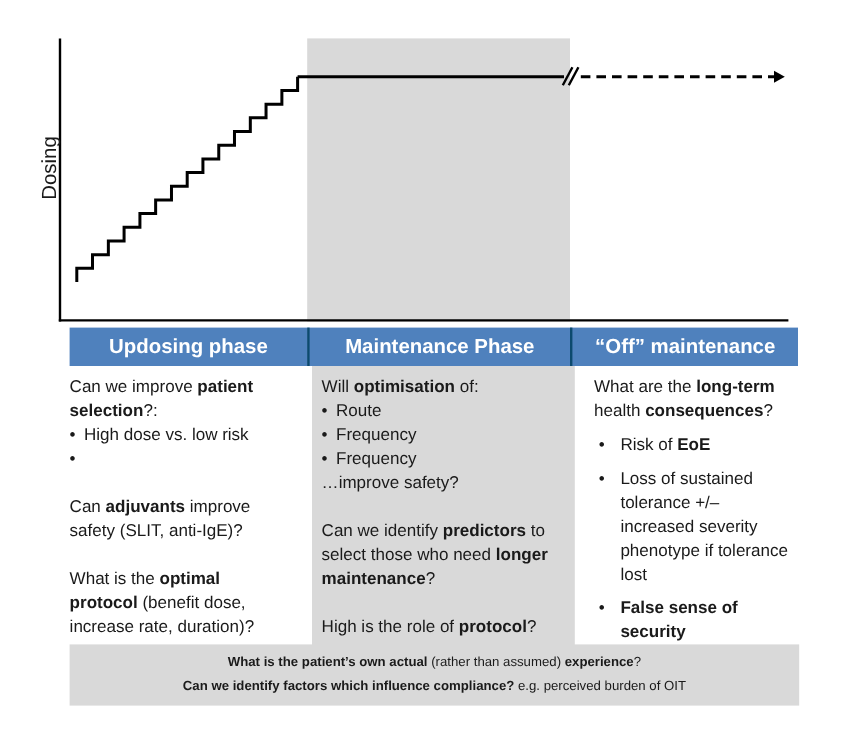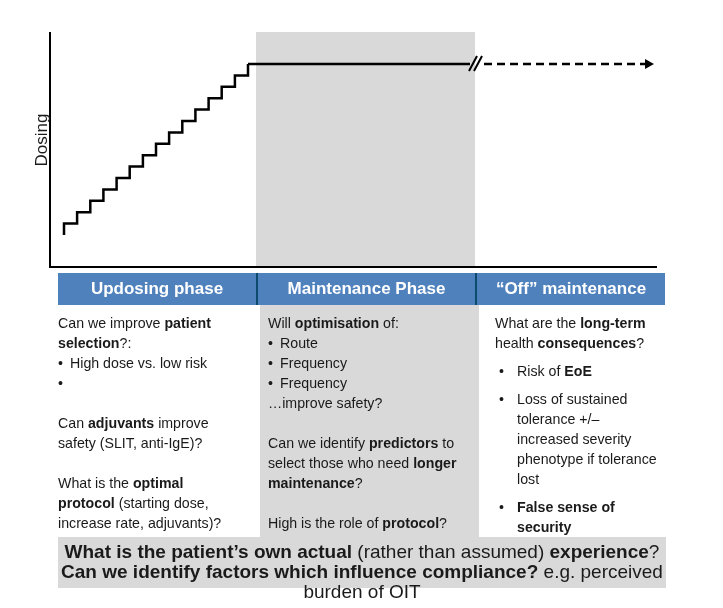--- a/index.html
+++ b/index.html
@@ -20,21 +20,21 @@
   .col p { margin:0; }
   .col .gap { height:20px; }
   #col-updosing { left:52px; width:198px; padding:8px 6px 0 6px; }
   #col-maint { left:260px; width:219px; height:260px; background:#d9d9d9; padding:8px 8px 0 8px; }
   #col-off { left:475px; width:192px; padding:8px 6px 0 20px; }
   .bullet-row { display:flex; }
   .bullet-row .b { width:12px; flex:none; }
   .off-bullet { display:flex; margin-top:8px; }
   .off-bullet .b { width:22px; flex:none; padding-left:4px; box-sizing:border-box; }
   .bottom-box { position:absolute; left:58px; top:537px; width:608px; height:51px;
-                background:#d9d9d9; text-align:center; font-size:19px; line-height:20px;
+                background:#d9d9d9; text-align:center; font-size:11px; line-height:20px;
                 padding-top:5px; box-sizing:border-box; }
   b { font-weight:bold; }
 </style>
 </head>
 <body>
 
 <svg id="chart" width="723" height="272" viewBox="0 0 723 272">
   <rect x="256" y="32" width="219" height="236" fill="#d9d9d9"></rect>
   <line x1="50" y1="32" x2="50" y2="268" stroke="#000" stroke-width="2"></line>
   <line x1="49" y1="267" x2="657" y2="267" stroke="#000" stroke-width="2"></line>
@@ -60,21 +60,21 @@
   <div class="bullet-row">
       <span class="b">•</span>
       <span>High dose vs. low risk</span>
     </div>
   <div class="bullet-row">
       <span class="b">•</span>
     </div>
   <div class="gap"></div>
   <p><span>Can </span><b>adjuvants</b><span> improve safety (SLIT, anti-IgE)?</span></p>
   <div class="gap"></div>
-  <p><span>What is the </span><b>optimal protocol</b><span> (starting dose, increase rate, adjuvants)?</span></p>
+  <p><span>What is the </span><b>optimal protocol</b><span> (benefit dose, increase rate, duration)?</span></p>
 </div>
 
 <div class="col" id="col-maint">
   <p><span>Will </span><b>optimisation</b><span> of:</span></p>
   <div class="bullet-row">
       <span class="b">•</span>
       <span>Route</span>
     </div>
   <div class="bullet-row">
       <span class="b">•</span>

